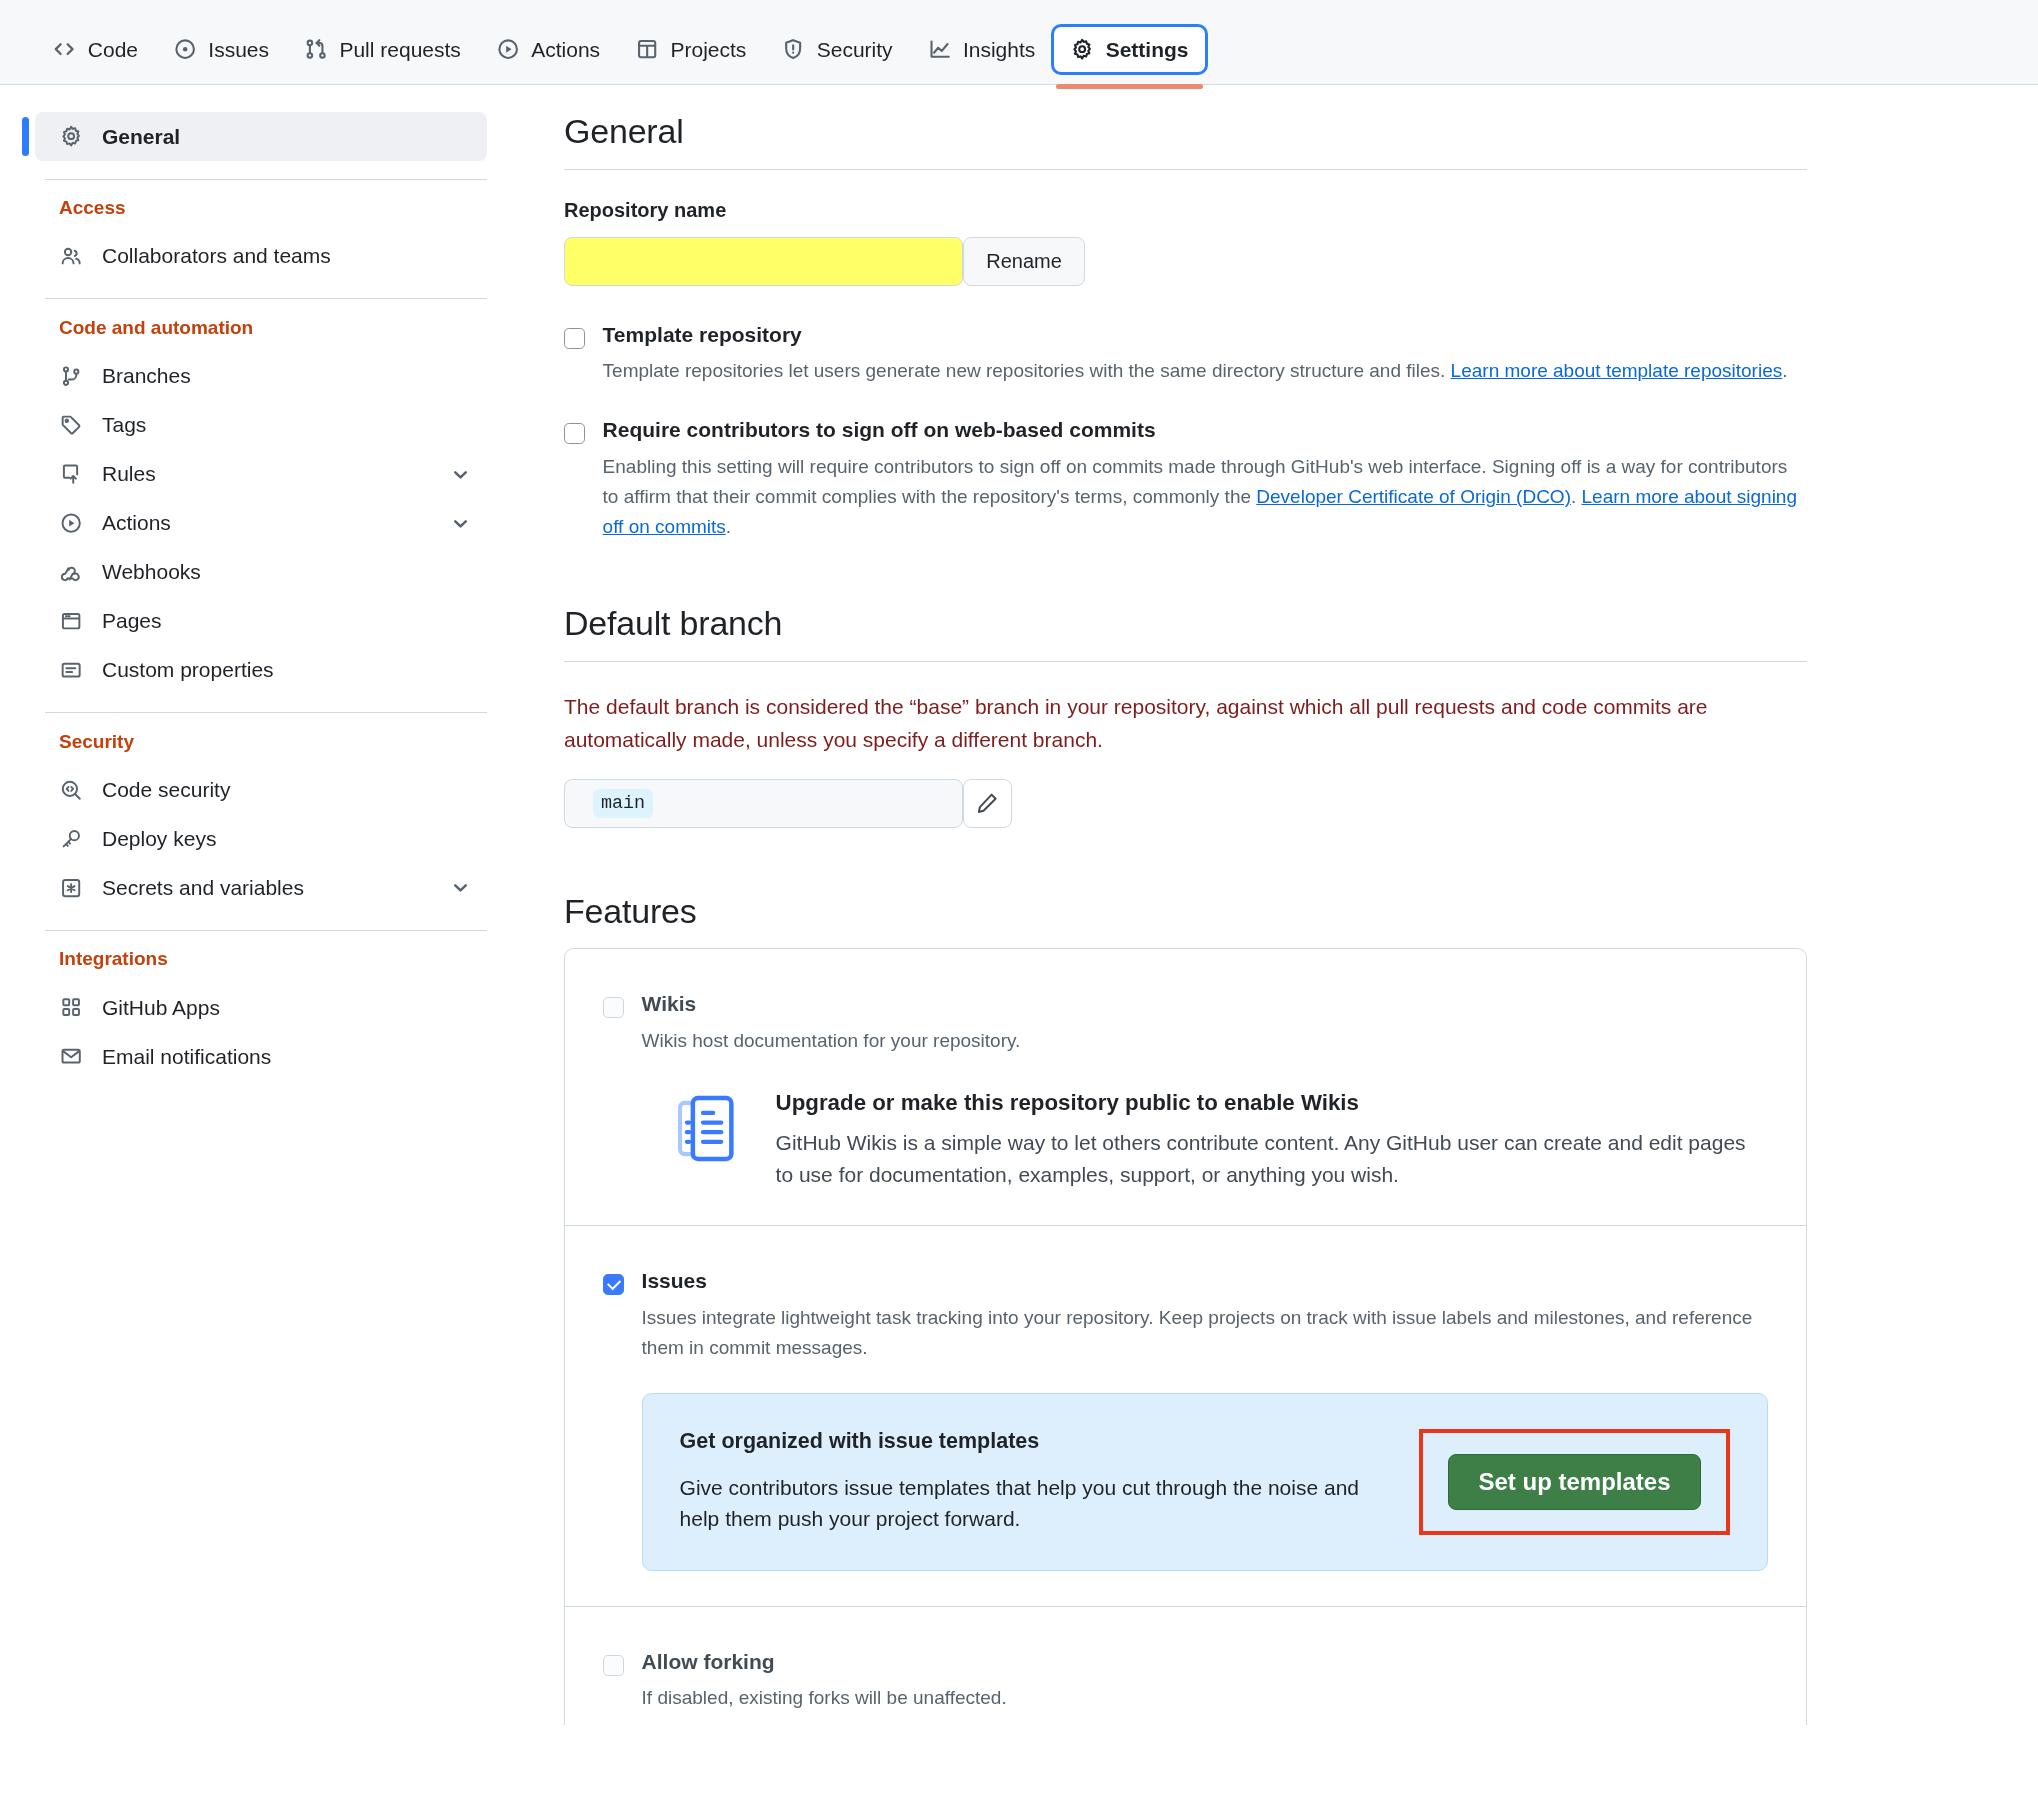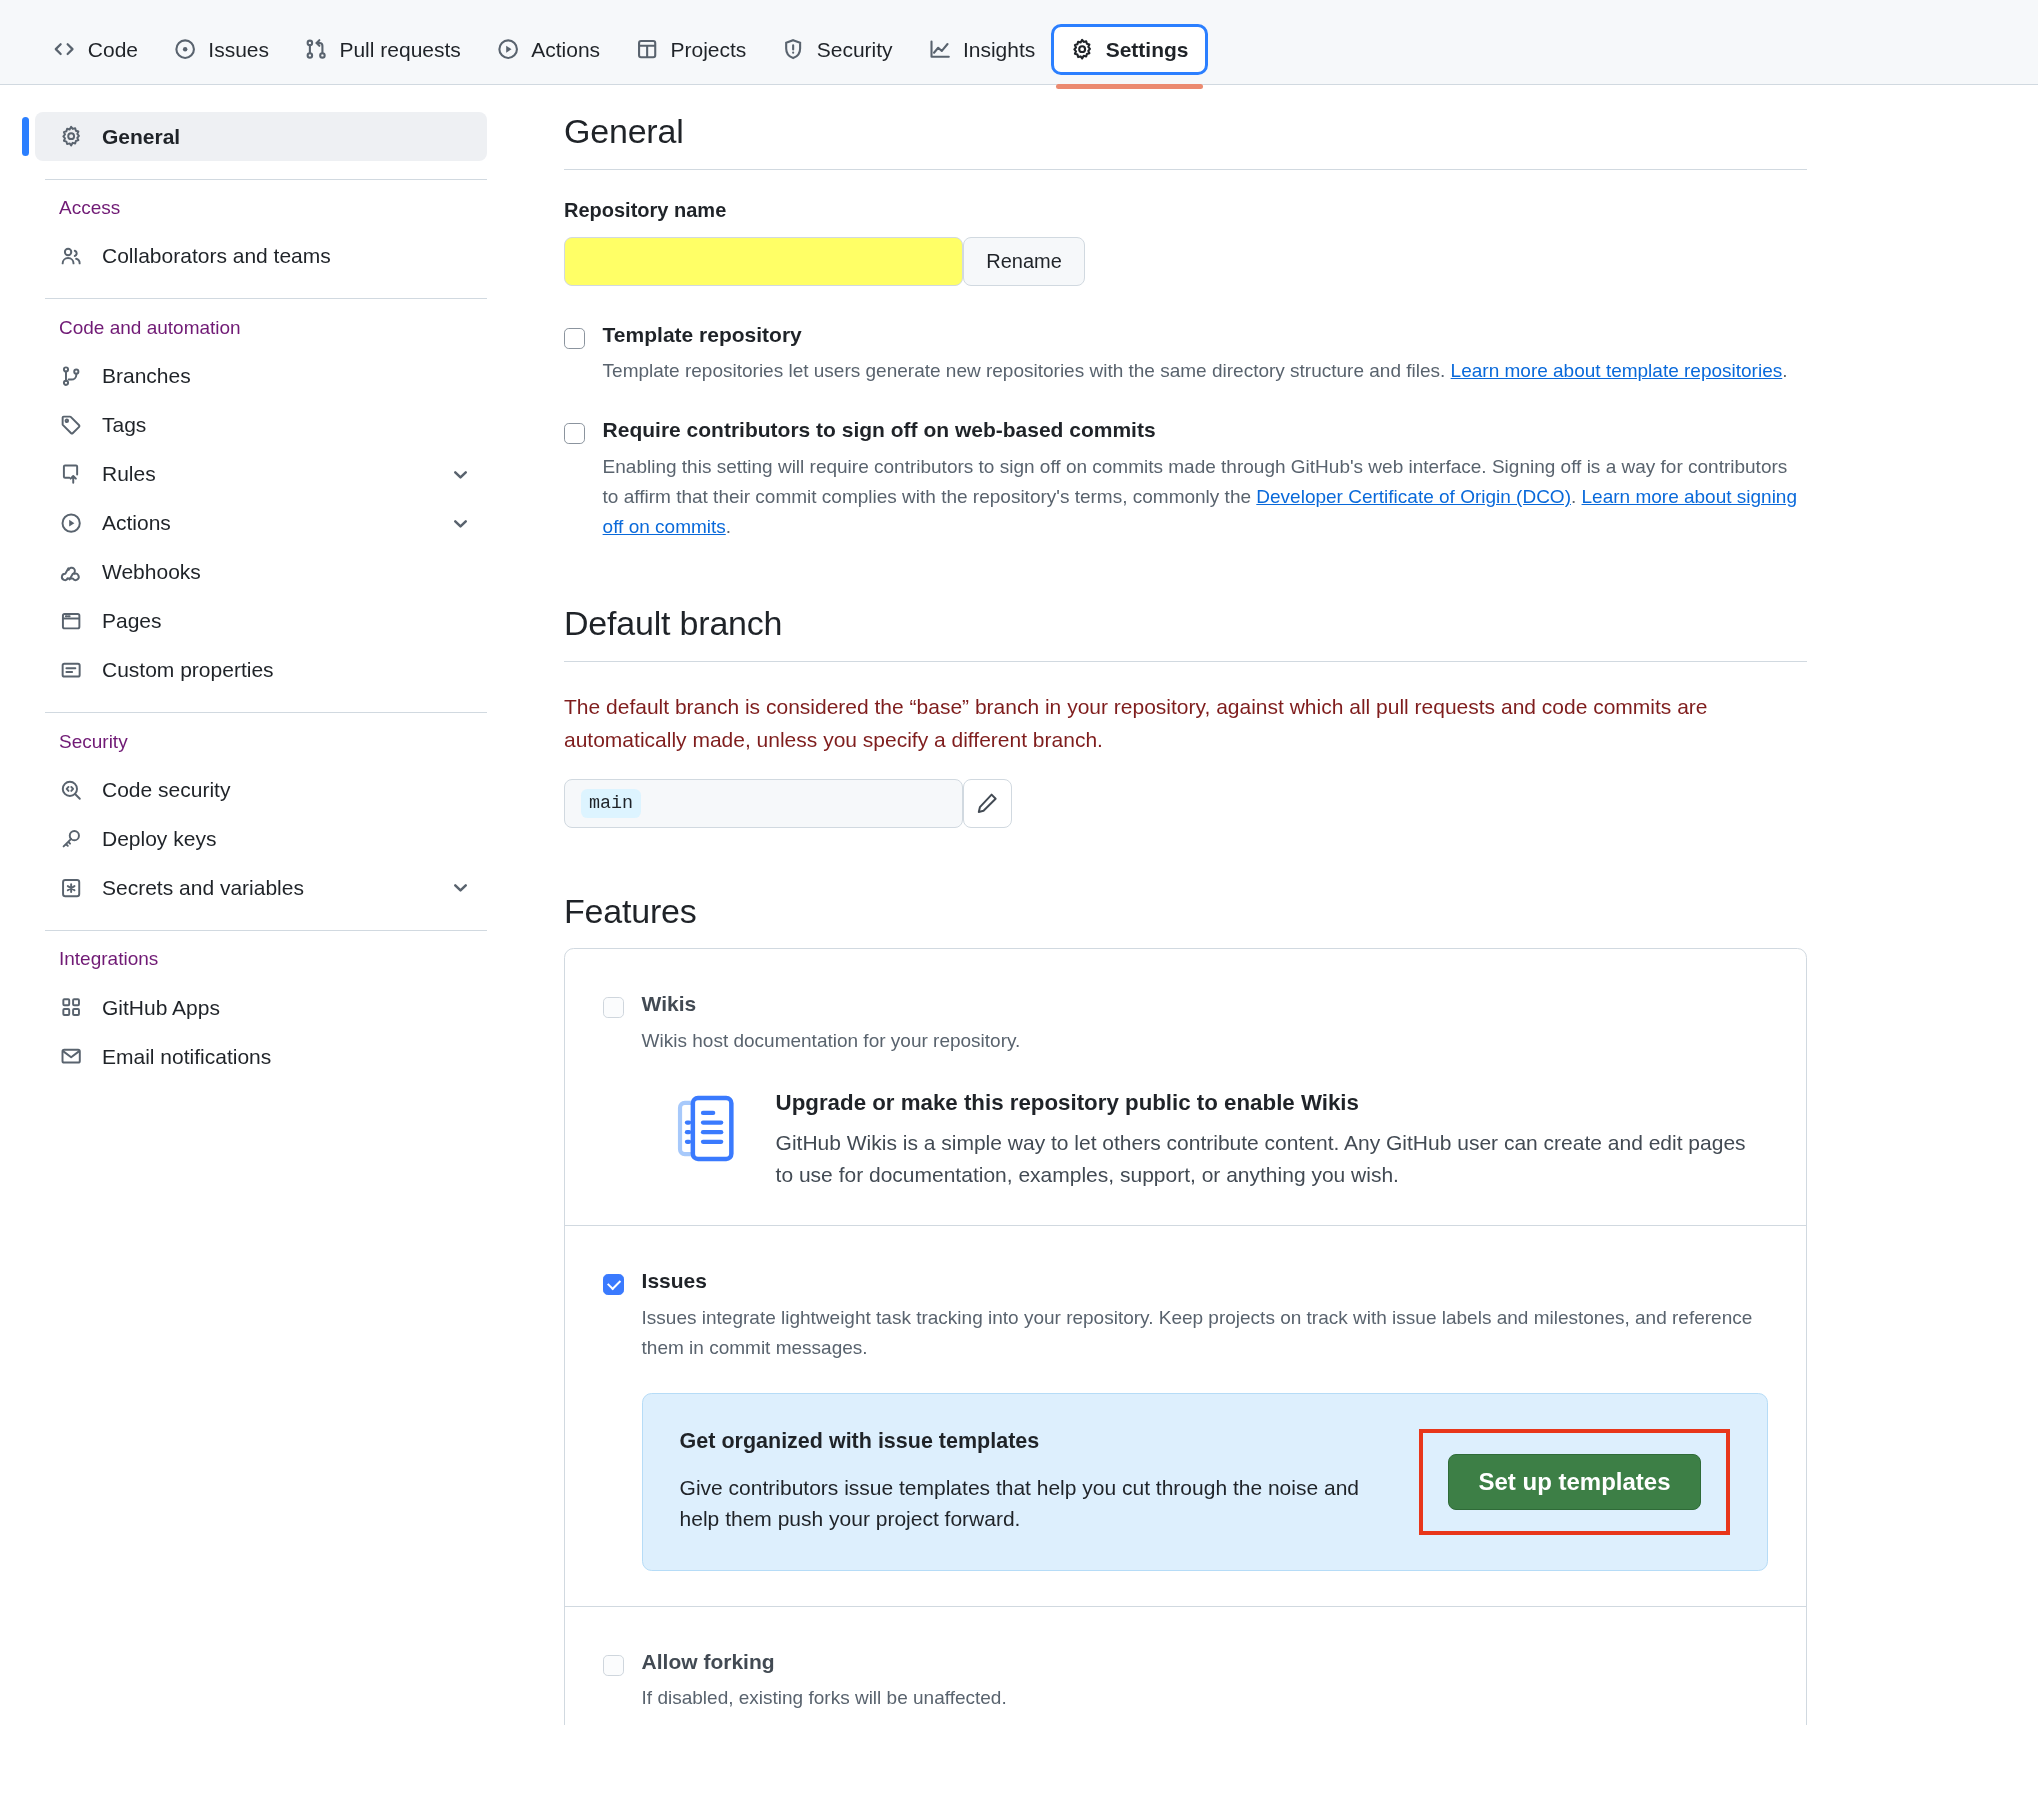--- a/index.html
+++ b/index.html
@@ -69,21 +69,21 @@
   .nav-item .nic { width: 24px; height: 24px; color:#59636e; display:flex; align-items:center; justify-content:center; flex:none; }
   .nav-item.active { background: #eef0f3; font-weight: 700; }
   .nav-item.active::before {
     content:""; position:absolute; left:-12.8px; top:4.8px; bottom:4.8px;
     width: 6.4px; border-radius: 6.4px; background:#2b7fff;
   }
   .nav-item .label { flex: 1; }
   .nav-item .chev { color:#59636e; display:flex; align-items:center; flex:none; }
   .nav-sep { height:0.8px; background:#d1d9e0; margin: 17.6px 0 17.6px 9.6px; }
   .nav-head {
-    font-size: 19px; font-weight: 400; color: #701a75;
+    font-size: 19px; font-weight: 700; color: #c2410c;
     padding: 0 0 12.8px 24px;
   }
 
   
   h2.sec {
     font-size: 34px; font-weight: 400; color:#1f2328;
     margin: 0 0 17.6px 0; letter-spacing: -0.2px;
   }
   .rule { height:0.8px; background:#d1d9e0; margin-bottom: 30px; }
 
@@ -100,21 +100,21 @@
     height: 49px; padding: 0 22.3px;
     border: 0.8px solid #d1d9e0; border-radius: 8px;
     background: #f6f8fa; color:#1f2328;
     font-size: 20px; font-family:inherit; cursor:pointer;
     display:flex; align-items:center; justify-content:center;
   }
   .branchbox {
     width: 399px; height: 49px;
     border: 0.8px solid #d1d9e0; border-radius: 8px;
     background: #f6f8fa; display:flex; align-items:center;
-    padding: 0 16px;
+    padding: 0 28px;
   }
   .branch-chip {
     font-family: "Liberation Mono", monospace;
     font-size: 18.4px; color:#1f2328;
     background: #ddf4ff; border-radius:6.4px; padding: 4px 8px;
   }
   .icon-btn {
     width: 49px; height:49px; border:0.8px solid #d1d9e0; border-radius:8px;
     background:#fff; display:flex; align-items:center; justify-content:center; cursor:pointer;
   }

